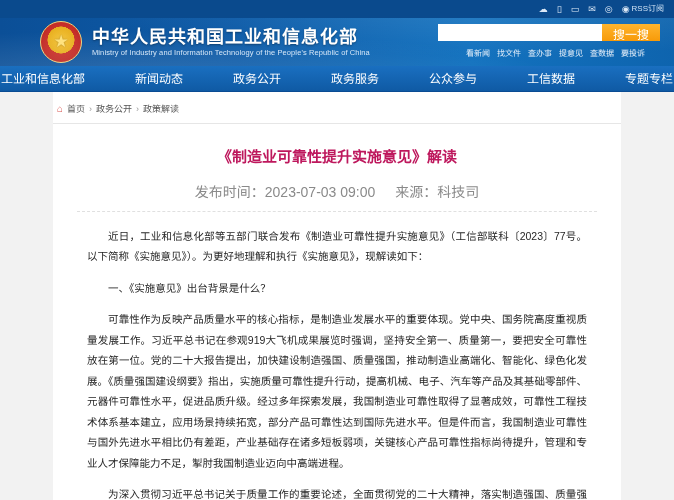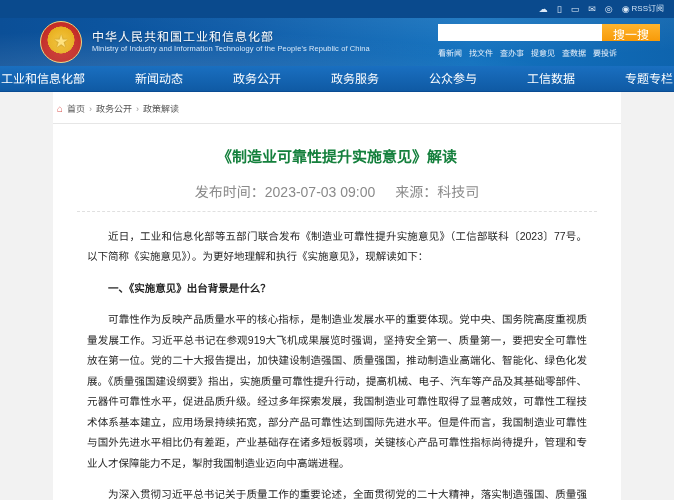--- a/index.html
+++ b/index.html
@@ -61,22 +61,22 @@
   }
   .emblem:before{
     content:"★";
     position:absolute; left:50%; top:48%;
     transform: translate(-50%,-50%);
     color:#ffe17a; font-size:17px; line-height:1;
     text-shadow: 0 0 2px rgba(0,0,0,.3);
   }
   .title-block { color: #fff; z-index: 2; }
   .title-cn {
-    font-size: 12px;
-    font-weight: normal;
+    font-size: 18px;
+    font-weight: bold;
     letter-spacing: 1px;
     line-height: 1.15;
     text-shadow: 0 1px 2px rgba(0,0,0,.35);
   }
   .title-en {
     font-size: 7.5px;
     color: #d6e7f8;
     letter-spacing: .1px;
     margin-top: 0;
   }
@@ -105,20 +105,21 @@
     background: linear-gradient(180deg,#ffb52e,#f79a09);
     color: #fff;
     font-size: 12px;
     cursor: pointer;
   }
   .quick-links {
     margin-top: 6px;
     display: flex;
     gap: 7px;
     justify-content: flex-start;
+    margin-left: 28px;
   }
   .quick-links span {
     color: #e8f1fb;
     font-size: 8px;
     cursor: pointer;
   }
 
   
   .nav {
     height: 26px;
@@ -162,21 +163,21 @@
     gap: 4px;
   }
   .crumb .home-ico { color: #d9534f; font-size: 10px; }
   .crumb a { color: #555; text-decoration: none; cursor: pointer; }
   .crumb .sep { color: #999; }
 
   .doc-title {
     text-align: center;
     font-size: 15px;
     font-weight: bold;
-    color: #15803d;
+    color: #be185d;
     padding: 22px 30px 0 30px;
     line-height: 1.4;
   }
   .meta {
     text-align: center;
     font-size: 14px;
     color: #8a8a8a;
     padding: 14px 0 10px 0;
     border-bottom: 1px dashed #e0e0e0;
     margin: 0 24px;
@@ -184,21 +185,21 @@
   .meta span { margin: 0 8px; }
 
   .body-text {
     padding: 14px 34px 0 34px;
     color: #262626;
     font-size: 10.5px;
     line-height: 1.95;
     text-align: justify;
   }
   .body-text p { margin: 0 0 11px 0; text-indent: 2em; }
-  .body-text p.h { font-weight: bold; text-indent: 2em; }
+  .body-text p.h { font-weight: normal; text-indent: 2em; }
 </style>
 </head>
 <body>
 
 <div class="topbar">
   <span class="ti">
       <span class="glyph">☁</span>
     </span>
   <span class="ti">
       <span class="glyph">▯</span>

